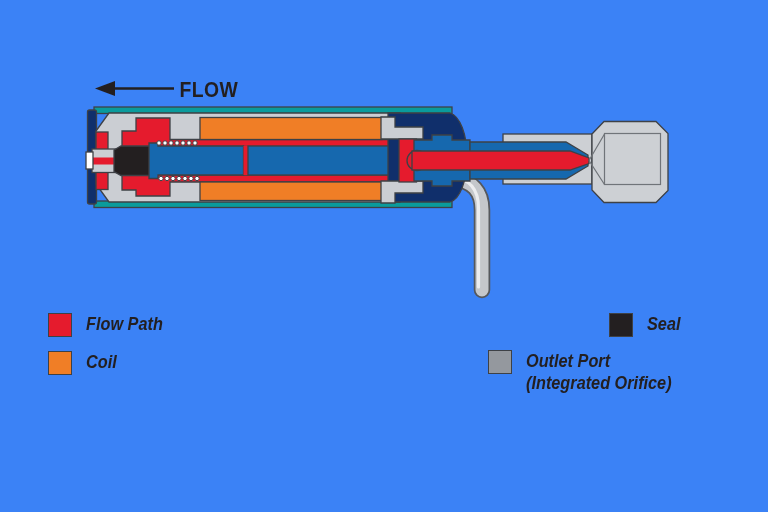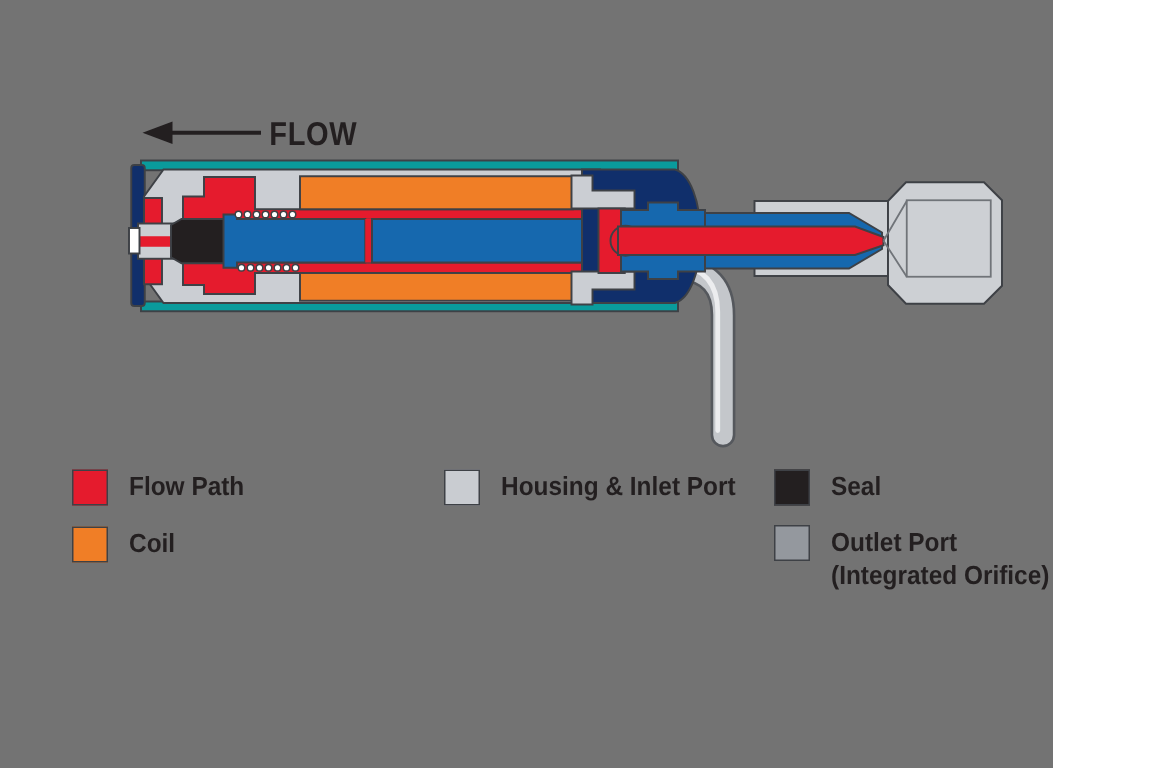--- a/index.html
+++ b/index.html
@@ -1,28 +1,28 @@
 <!DOCTYPE html>
 <html style="--flow_path: #E51B2D; --flow-path: #E51B2D; --coil: #F07E26; --plunger: #1668AE; --housing: #CBCED3; --shield: #0A9B9C; --spring: #FFFFFF; --seal: #231F20; --epoxy: #102F6B; --outlet_fill: #CDD0D4; --outlet-fill: #CDD0D4; --tube_fill: #C4C7CB; --tube-fill: #C4C7CB; --tube_edge: #55585D; --tube-edge: #55585D; --tube_highlight: #ECEDEF; --tube-highlight: #ECEDEF; --outline: #3E4146; --text: #231F20;"><head>
 <meta charset="utf-8">
 <style>
   html,body{margin:0;padding:0;background:#ffffff;}
-  .stage{position:relative;width:702px;height:512px;background:#737373;overflow:hidden;
+  .stage{position:relative;width:768px;height:512px;background:#3b82f6;overflow:hidden;
          font-family:"Liberation Sans",sans-serif;}
   svg.diagram{position:absolute;left:0;top:0;}
   .ln{stroke:var(--outline);stroke-width:1.3;}
   .dot{fill:var(--spring);stroke:var(--outline);stroke-width:1;}
   .flow-text{font-family:"Liberation Sans",sans-serif;font-weight:bold;font-size:22px;
              fill:var(--text);letter-spacing:.5px;}
   .legend{position:absolute;top:312px;left:0;width:768px;}
   .legend-col{position:absolute;top:0;display:flex;flex-direction:column;gap:13px;}
   .legend-col.c1{left:48px;}
   .legend-col.c2{left:296px;}
-  .legend-col.c3{left:516px;}
-  .legend-item{display:flex;align-items:center;gap:14px;height:25px;}
+  .legend-col.c3{left:488px;align-items:flex-end;}
+  .legend-item{display:flex;align-items:center;gap:14px;height:25px;font-style:italic;}
   .legend-item.multiline{align-items:flex-start;height:auto;}
   .swatch{width:24px;height:24px;flex:0 0 24px;border:1.6px solid var(--outline);box-sizing:border-box;}
   .legend-label{font-size:17.5px;font-weight:bold;color:var(--text);white-space:nowrap;
                 line-height:21px;transform:scaleX(.93);transform-origin:left center;}
   .legend-item.multiline .legend-label{margin-top:1px;}
 </style>
 </head>
 <body>
 
 <div class="stage">
@@ -114,24 +114,20 @@
         <div class="swatch" style="background-color: rgb(229, 27, 45);"></div>
         <div class="legend-label">Flow Path</div>
       </div>
       <div class="legend-item">
         <div class="swatch" style="background-color: rgb(240, 126, 38);"></div>
         <div class="legend-label">Coil</div>
       </div>
     </div>
 
     <div class="legend-col c2">
-      <div class="legend-item">
-        <div class="swatch" style="background-color: rgb(201, 204, 209);"></div>
-        <div class="legend-label">Housing &amp; Inlet Port</div>
-      </div>
     </div>
 
     <div class="legend-col c3">
       <div class="legend-item">
         <div class="swatch" style="background-color: rgb(35, 31, 32);"></div>
         <div class="legend-label">Seal</div>
       </div>
       <div class="legend-item multiline">
         <div class="swatch" style="background-color: rgb(148, 152, 158);"></div>
         <div>

